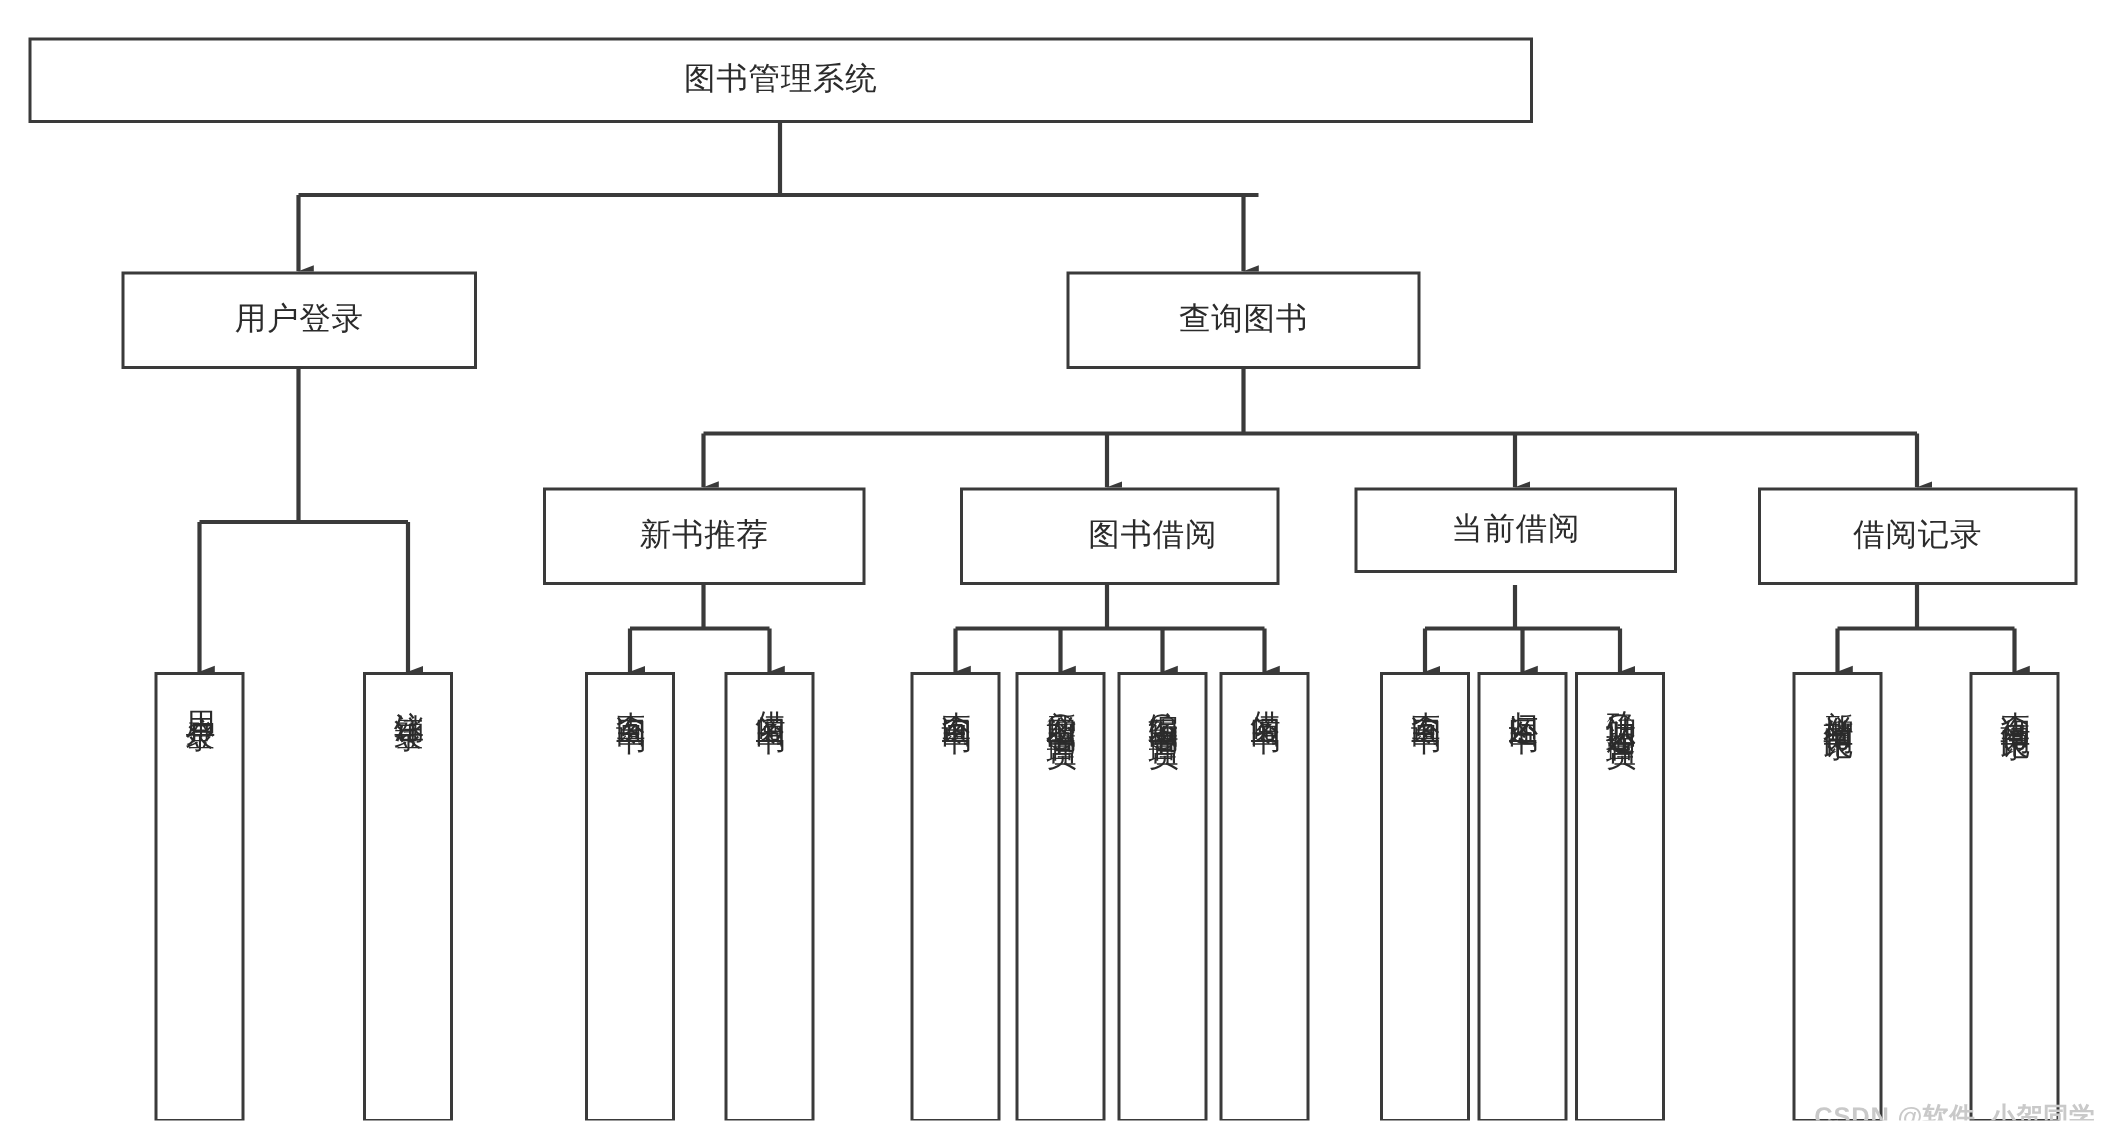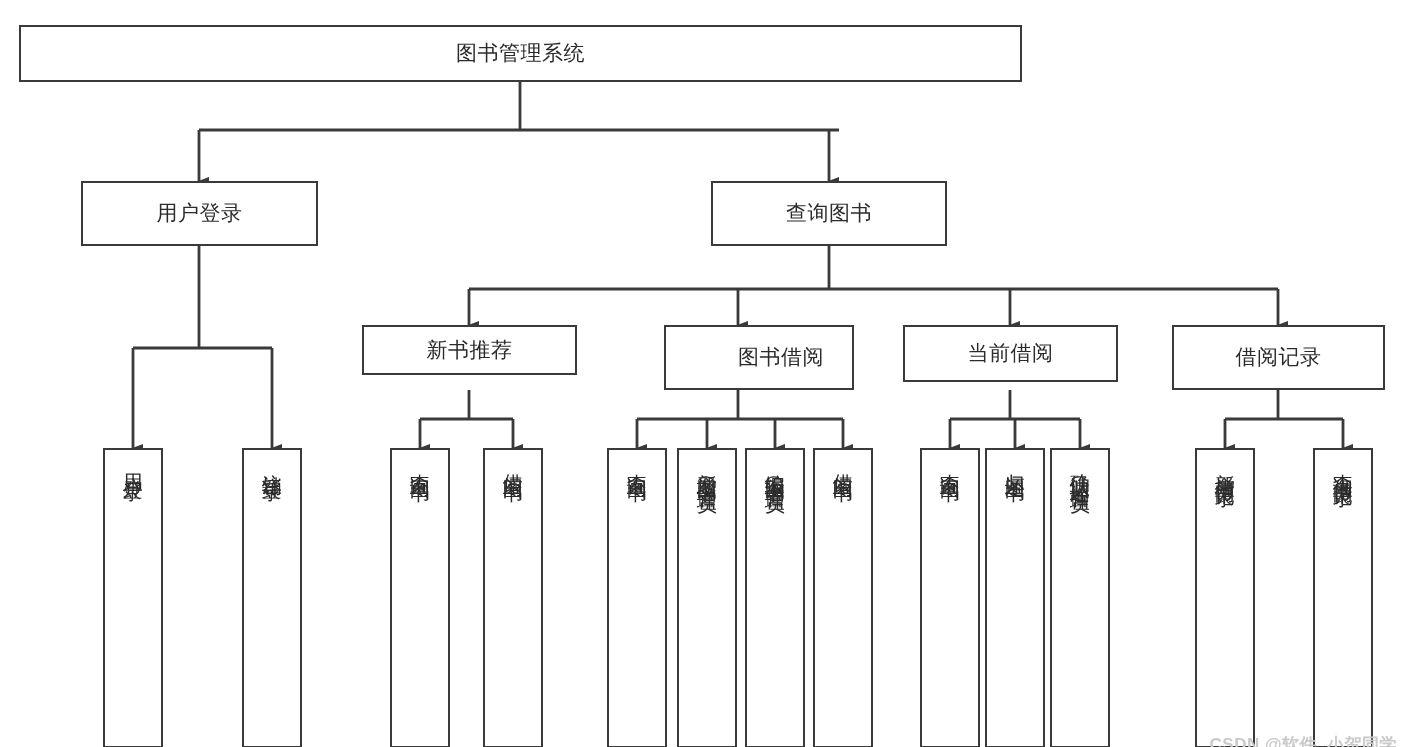--- a/index.html
+++ b/index.html
@@ -133,24 +133,24 @@
     <span class="node-label">图书管理系统</span>
   </div>
 
   <div class="node" style="left:81px; top:168px; width:237px; height:65px;">
     <span class="node-label">用户登录</span>
   </div>
   <div class="node" style="left:711px; top:168px; width:236px; height:65px;">
     <span class="node-label">查询图书</span>
   </div>
 
-  <div class="node" style="left:362px; top:312px; width:215px; height:50px;">
+  <div class="node" style="left:362px; top:312px; width:215px; height:65px;">
     <span class="node-label">新书推荐</span>
   </div>
-  <div class="node" style="left:664px; top:312px; width:190px; height:65px;padding-left:44px;">
+  <div class="node" style="left:640px; top:312px; width:213px; height:65px;padding-left:44px;">
     <span class="node-label">图书借阅</span>
   </div>
   <div class="node" style="left:903px; top:312px; width:215px; height:57px;">
     <span class="node-label">当前借阅</span>
   </div>
   <div class="node" style="left:1172px; top:312px; width:213px; height:65px;">
     <span class="node-label">借阅记录</span>
   </div>
 
   <div class="node leaf" style="left:103px; top:435px; width:60px; height:300px;">

